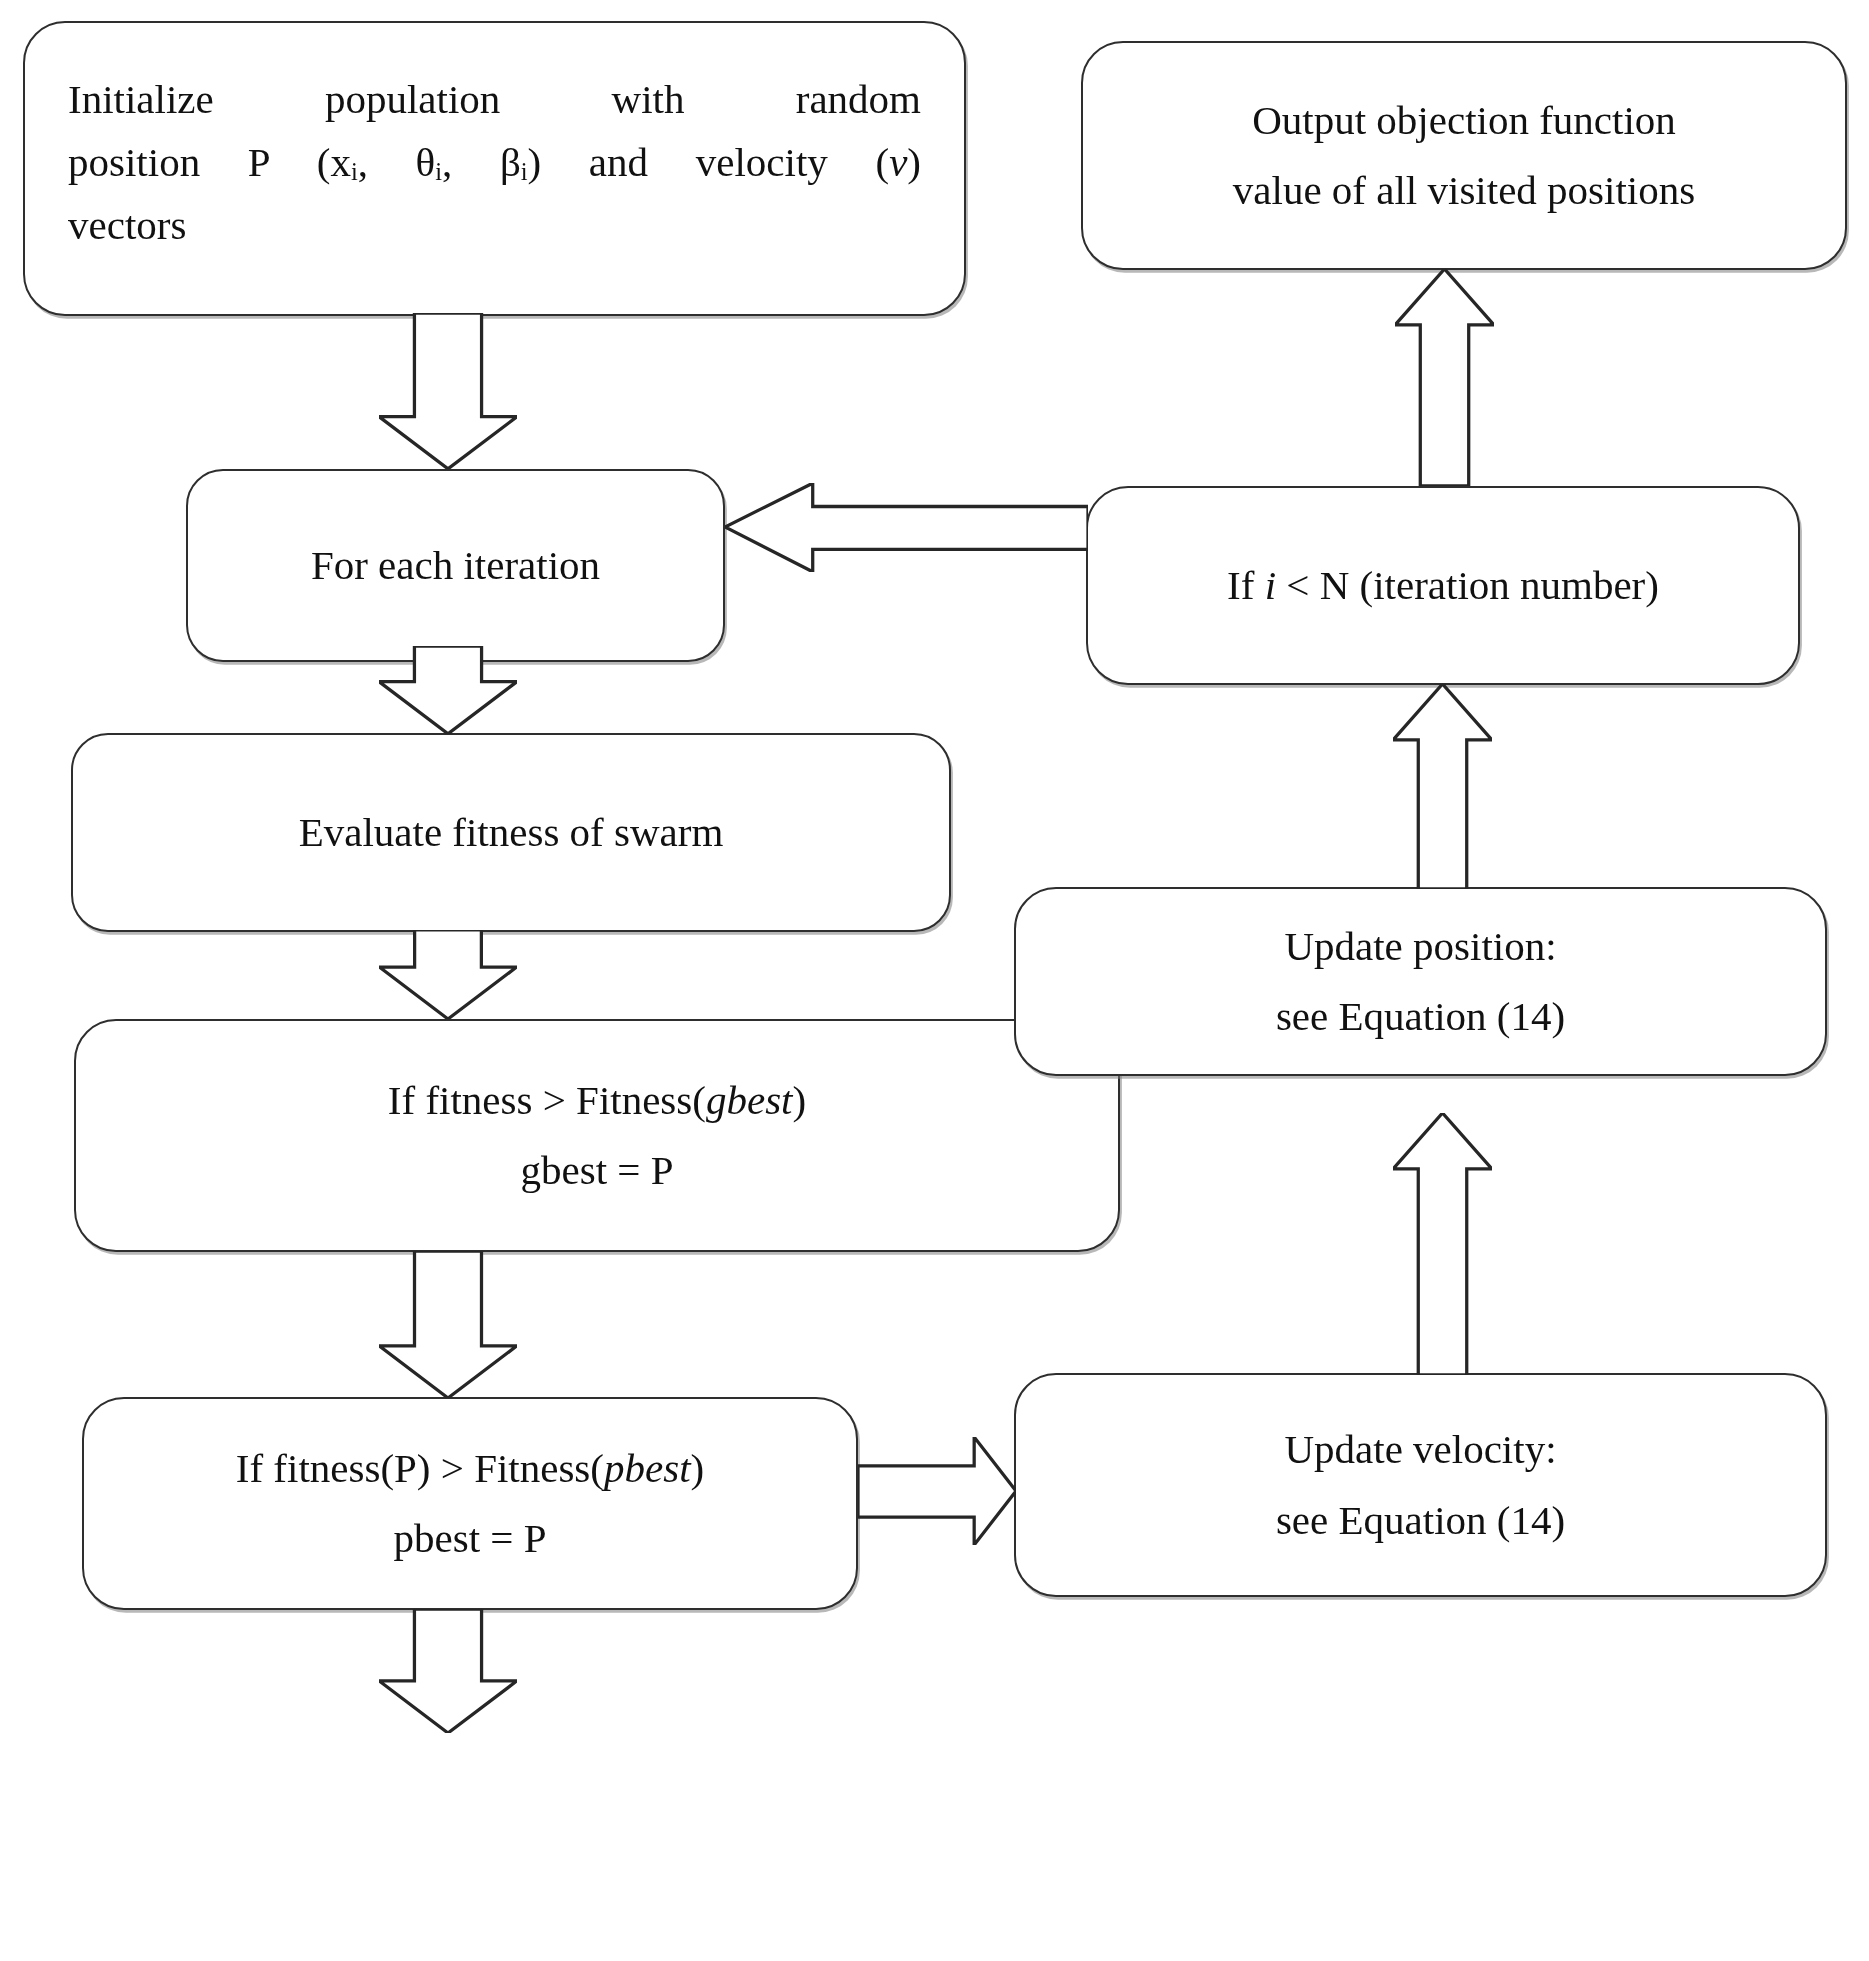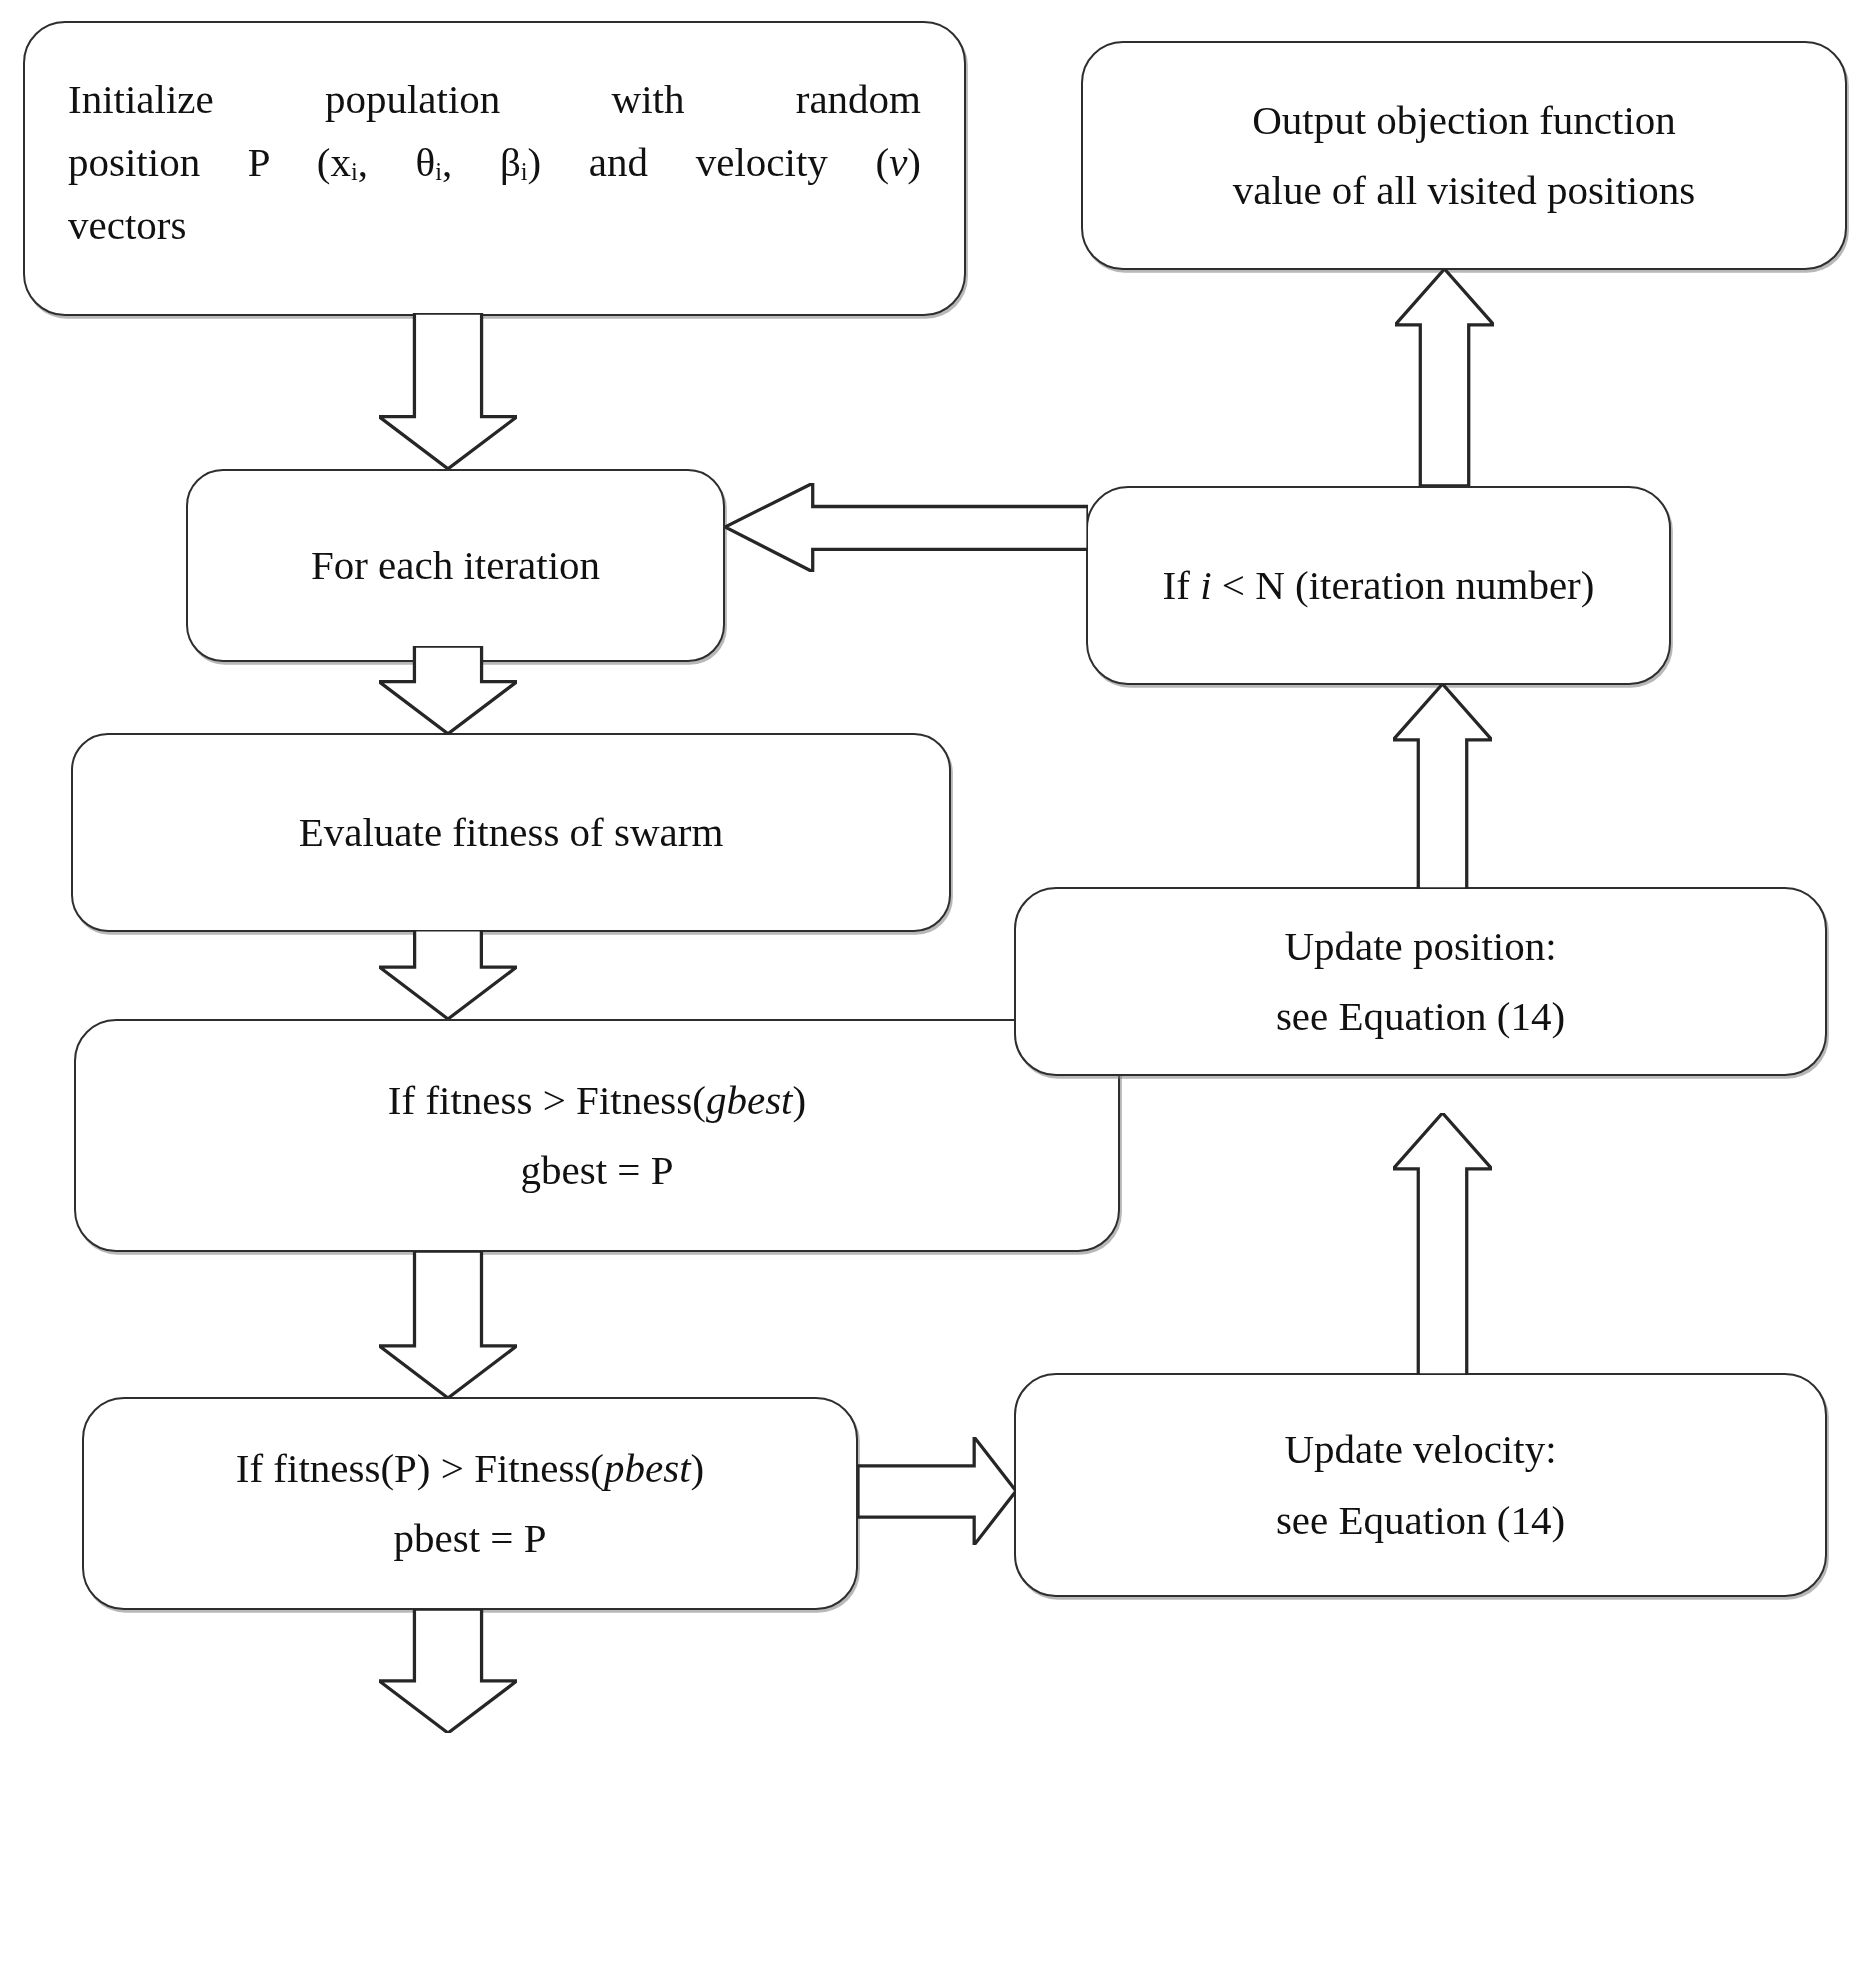--- a/index.html
+++ b/index.html
@@ -57,21 +57,21 @@
 
   <div class="box" style="left:1081px; top:41px; width:766px; height:229px;">
     <div class="line">Output objection function</div>
     <div class="line">value of all visited positions</div>
   </div>
 
   <div class="box" style="left:186px; top:469px; width:539px; height:193px; border-radius:37px;">
     <div class="line">For each iteration</div>
   </div>
 
-  <div class="box" style="left:1086px; top:486px; width:585px; height:199px;">
+  <div class="box" style="left:1086px; top:486px; width:714px; height:199px;">
     <div class="line"><span>If </span><span class="it">i</span><span> &lt; N (iteration number)</span></div>
   </div>
 
   <div class="box" style="left:71px; top:733px; width:880px; height:199px; border-radius:37px;">
     <div class="line">Evaluate fitness of swarm</div>
   </div>
 
   <div class="box" style="left:74px; top:1019px; width:1046px; height:233px;">
     <div class="line"><span>If fitness &gt; Fitness(</span><span class="it">gbest</span><span>)</span></div>
     <div class="line">gbest = P</div>

